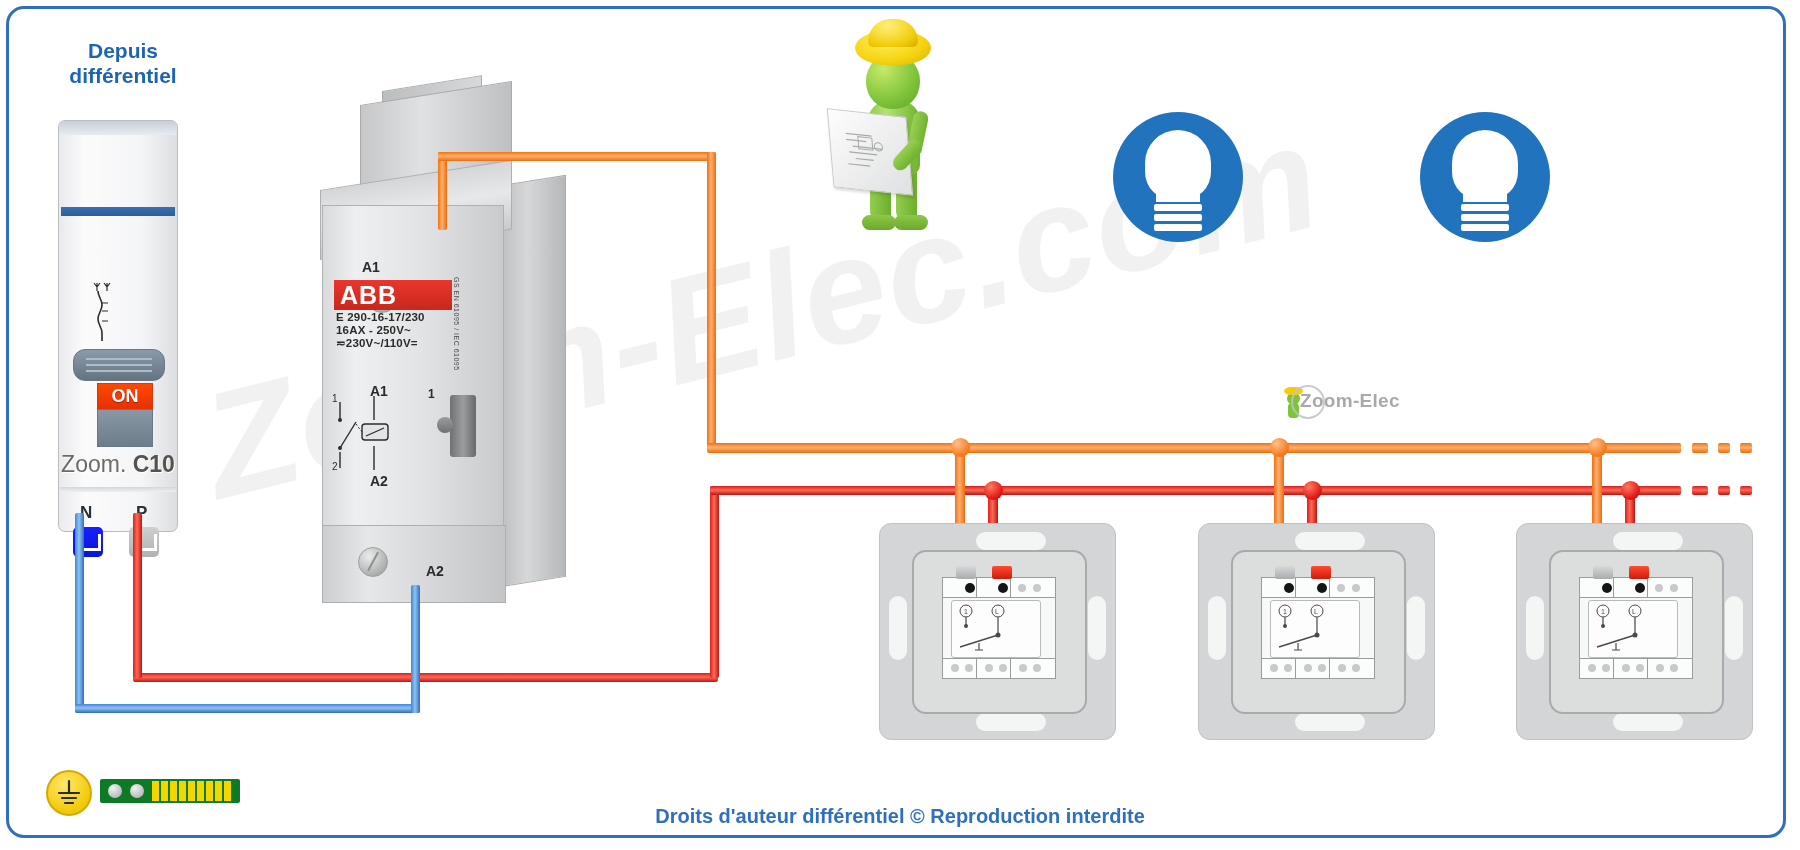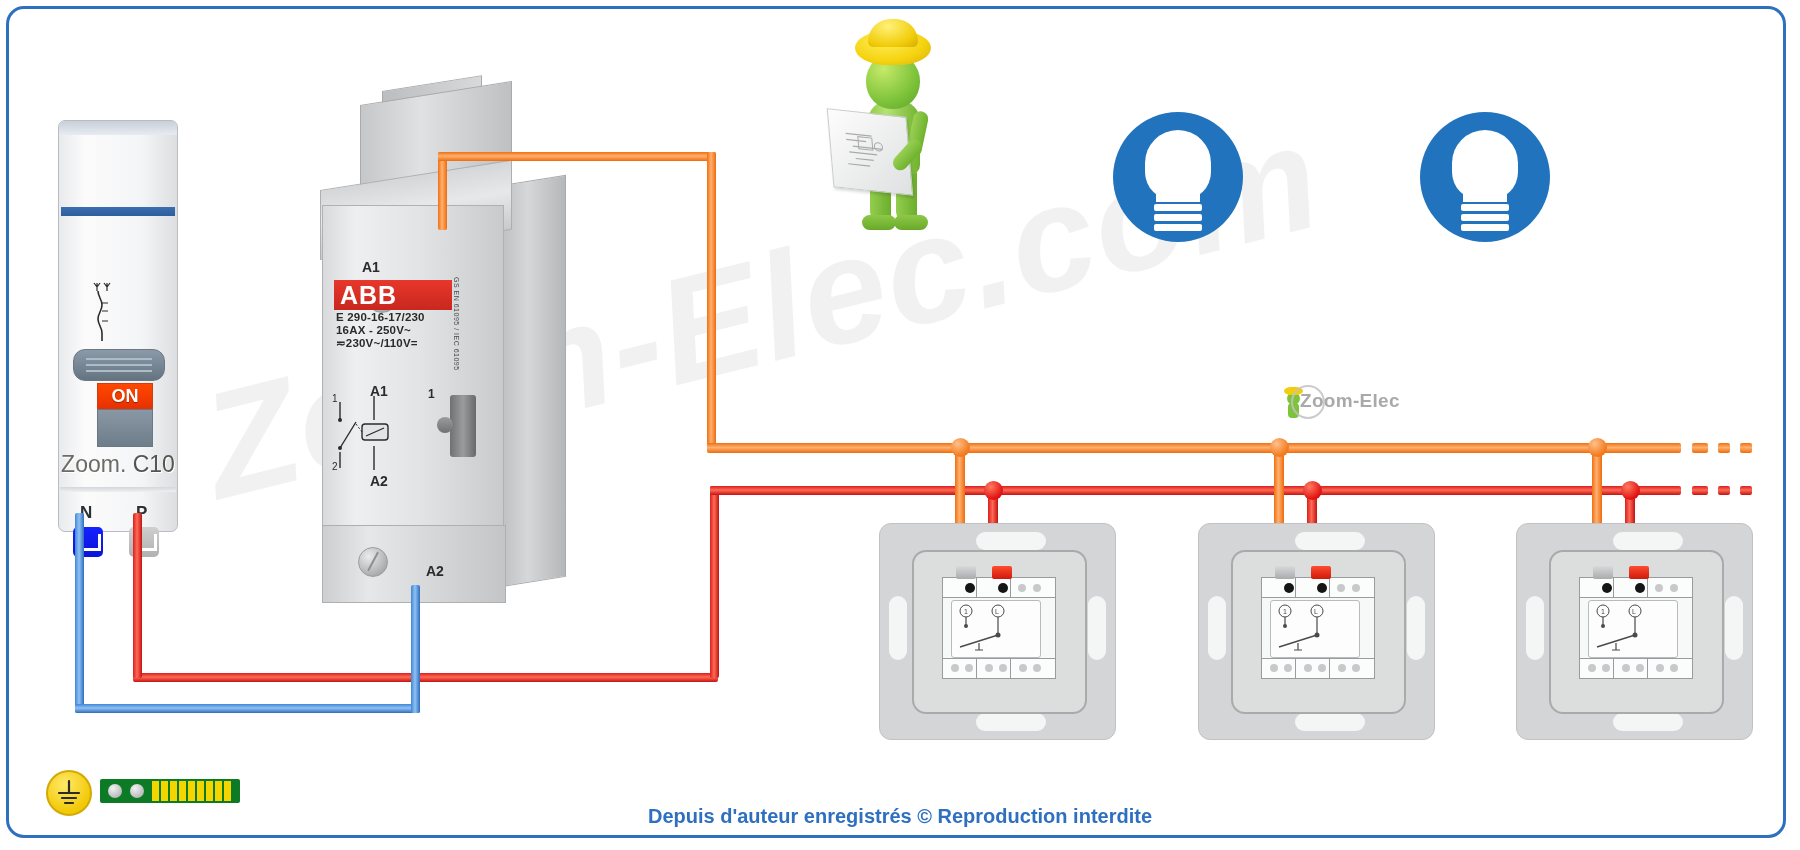--- a/index.html
+++ b/index.html
@@ -39,21 +39,21 @@
         background:linear-gradient(to bottom,#8c9aa8,#7b8b9a 40%,#64737f);border:1px solid #6a7785;}
   .disj-lever i{position:absolute;left:12px;width:66px;height:2px;background:#aebcc7;}
   .disj-on{position:absolute;left:38px;top:262px;width:54px;height:25px;
         background:linear-gradient(to bottom,#ff4800,#e83000);border:1px solid #cf3d12;
         color:#fff;font-weight:bold;font-size:18px;text-align:center;line-height:25px;
         text-shadow:0 1px 1px rgba(0,0,0,.4);}
   .disj-lowbox{position:absolute;left:38px;top:288px;width:54px;height:36px;
         background:linear-gradient(to bottom,#8a98a5,#6e7d8a);border:1px solid #6a7785;}
   .disj-name{position:absolute;left:0;top:330px;width:118px;text-align:center;
         color:#6d6b67;font-size:23px;font-weight:normal;text-shadow:1px 1px 0 #fff;}
-  .disj-name b{color:#55534f;font-weight:normal;margin-top:16px;}
+  .disj-name b{color:#55534f;font-weight:bold;margin-top:16px;}
   .disj-sep{position:absolute;left:1px;top:366px;width:116px;height:5px;
         background:linear-gradient(to bottom,#d3d6da,#eef0f2);}
   .term-lbl{position:absolute;color:#2b3138;font-size:17px;font-weight:600;}
   .term{position:absolute;width:30px;height:30px;border-radius:5px;}
   .term-n{background:linear-gradient(to bottom,#1521ff,#0a14d8);}
   .term-p{background:linear-gradient(to bottom,#cfcfcf,#b1b1b1);}
   .term i{position:absolute;left:8px;top:7px;width:14px;height:14px;
         border:3px solid #fff;border-top:none;}
   .term-p i{border-color:#fff;}
 
@@ -175,20 +175,24 @@
       color:#1d64b5;font-weight:bold;font-size:21px;line-height:25px;}
 </style>
 </head>
 <body>
 
 <div id="stage">
   <div class="frame"></div>
 
   <div class="wm">Zoom-Elec.com</div>
 
+  <div class="hdr">
+    <span>Depuis</span><br>
+    <span>différentiel</span>
+  </div>
 
   <div class="disj">
     <div class="disj-cap"></div>
     <div class="disj-busbar"></div>
     <svg class="disj-sym" viewBox="0 0 50 62">
       <path d="M8 2 L8 10 M18 2 L18 10 M8 6 L5 2 M8 6 L11 2 M18 6 L15 2 M18 6 L21 2" stroke="#2b2b2b" stroke-width="1.2" fill="none"></path>
       <path d="M9 10 C9 16 13 18 13 24 C13 30 9 32 9 38 C9 44 13 46 13 52 L13 60" stroke="#2b2b2b" stroke-width="1.6" fill="none"></path>
       <path d="M13 22 L19 22 M13 30 L19 30 M13 40 L19 40" stroke="#2b2b2b" stroke-width="1.2" fill="none"></path>
     </svg>
     <div class="disj-lever">
@@ -476,14 +480,14 @@
       <div class="tooth" style="left:61px"></div>
     <div class="tooth" style="left:70px"></div>
       <div class="tooth" style="left:79px"></div>
     <div class="tooth" style="left:88px"></div>
       <div class="tooth" style="left:97px"></div>
     <div class="tooth" style="left:106px"></div>
       <div class="tooth" style="left:115px"></div>
     <div class="tooth" style="left:124px"></div>
   </div>
 
-  <div class="footer">Depuis d'auteur enregistrés © Reproduction interdite</div>
+  <div class="footer">Droits d'auteur différentiel © Reproduction interdite</div>
 </div>
 
 </body></html>

